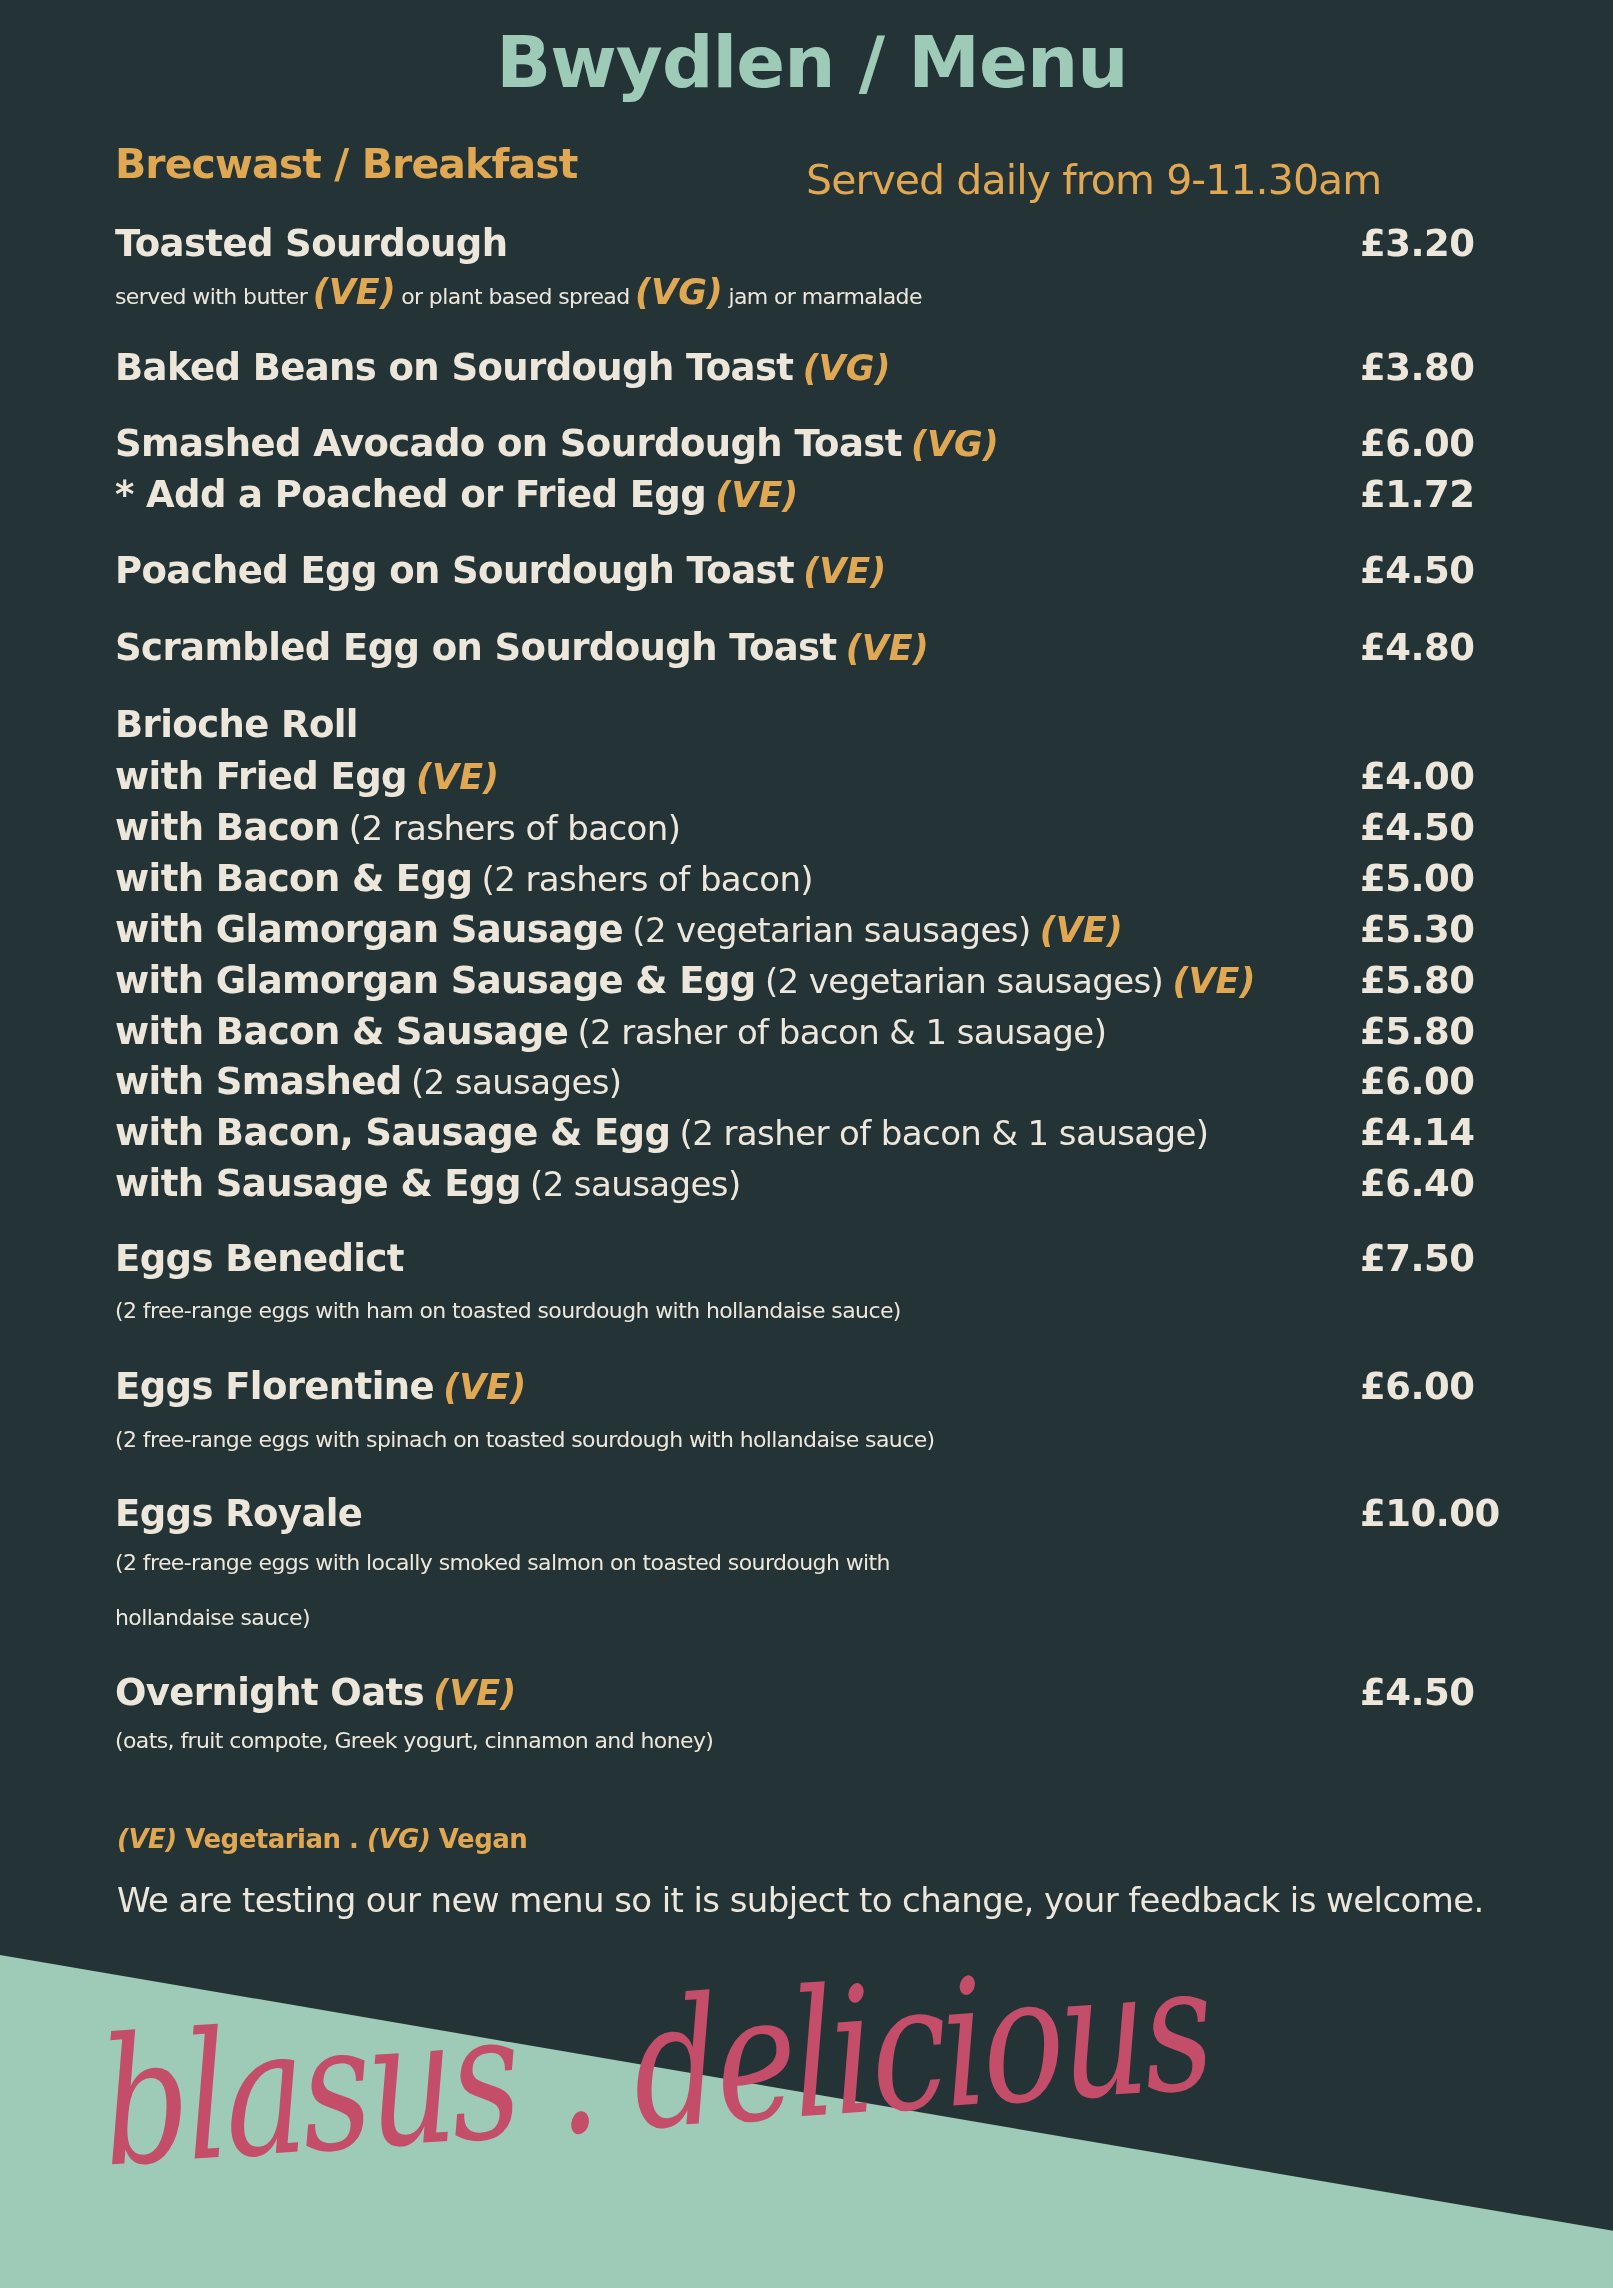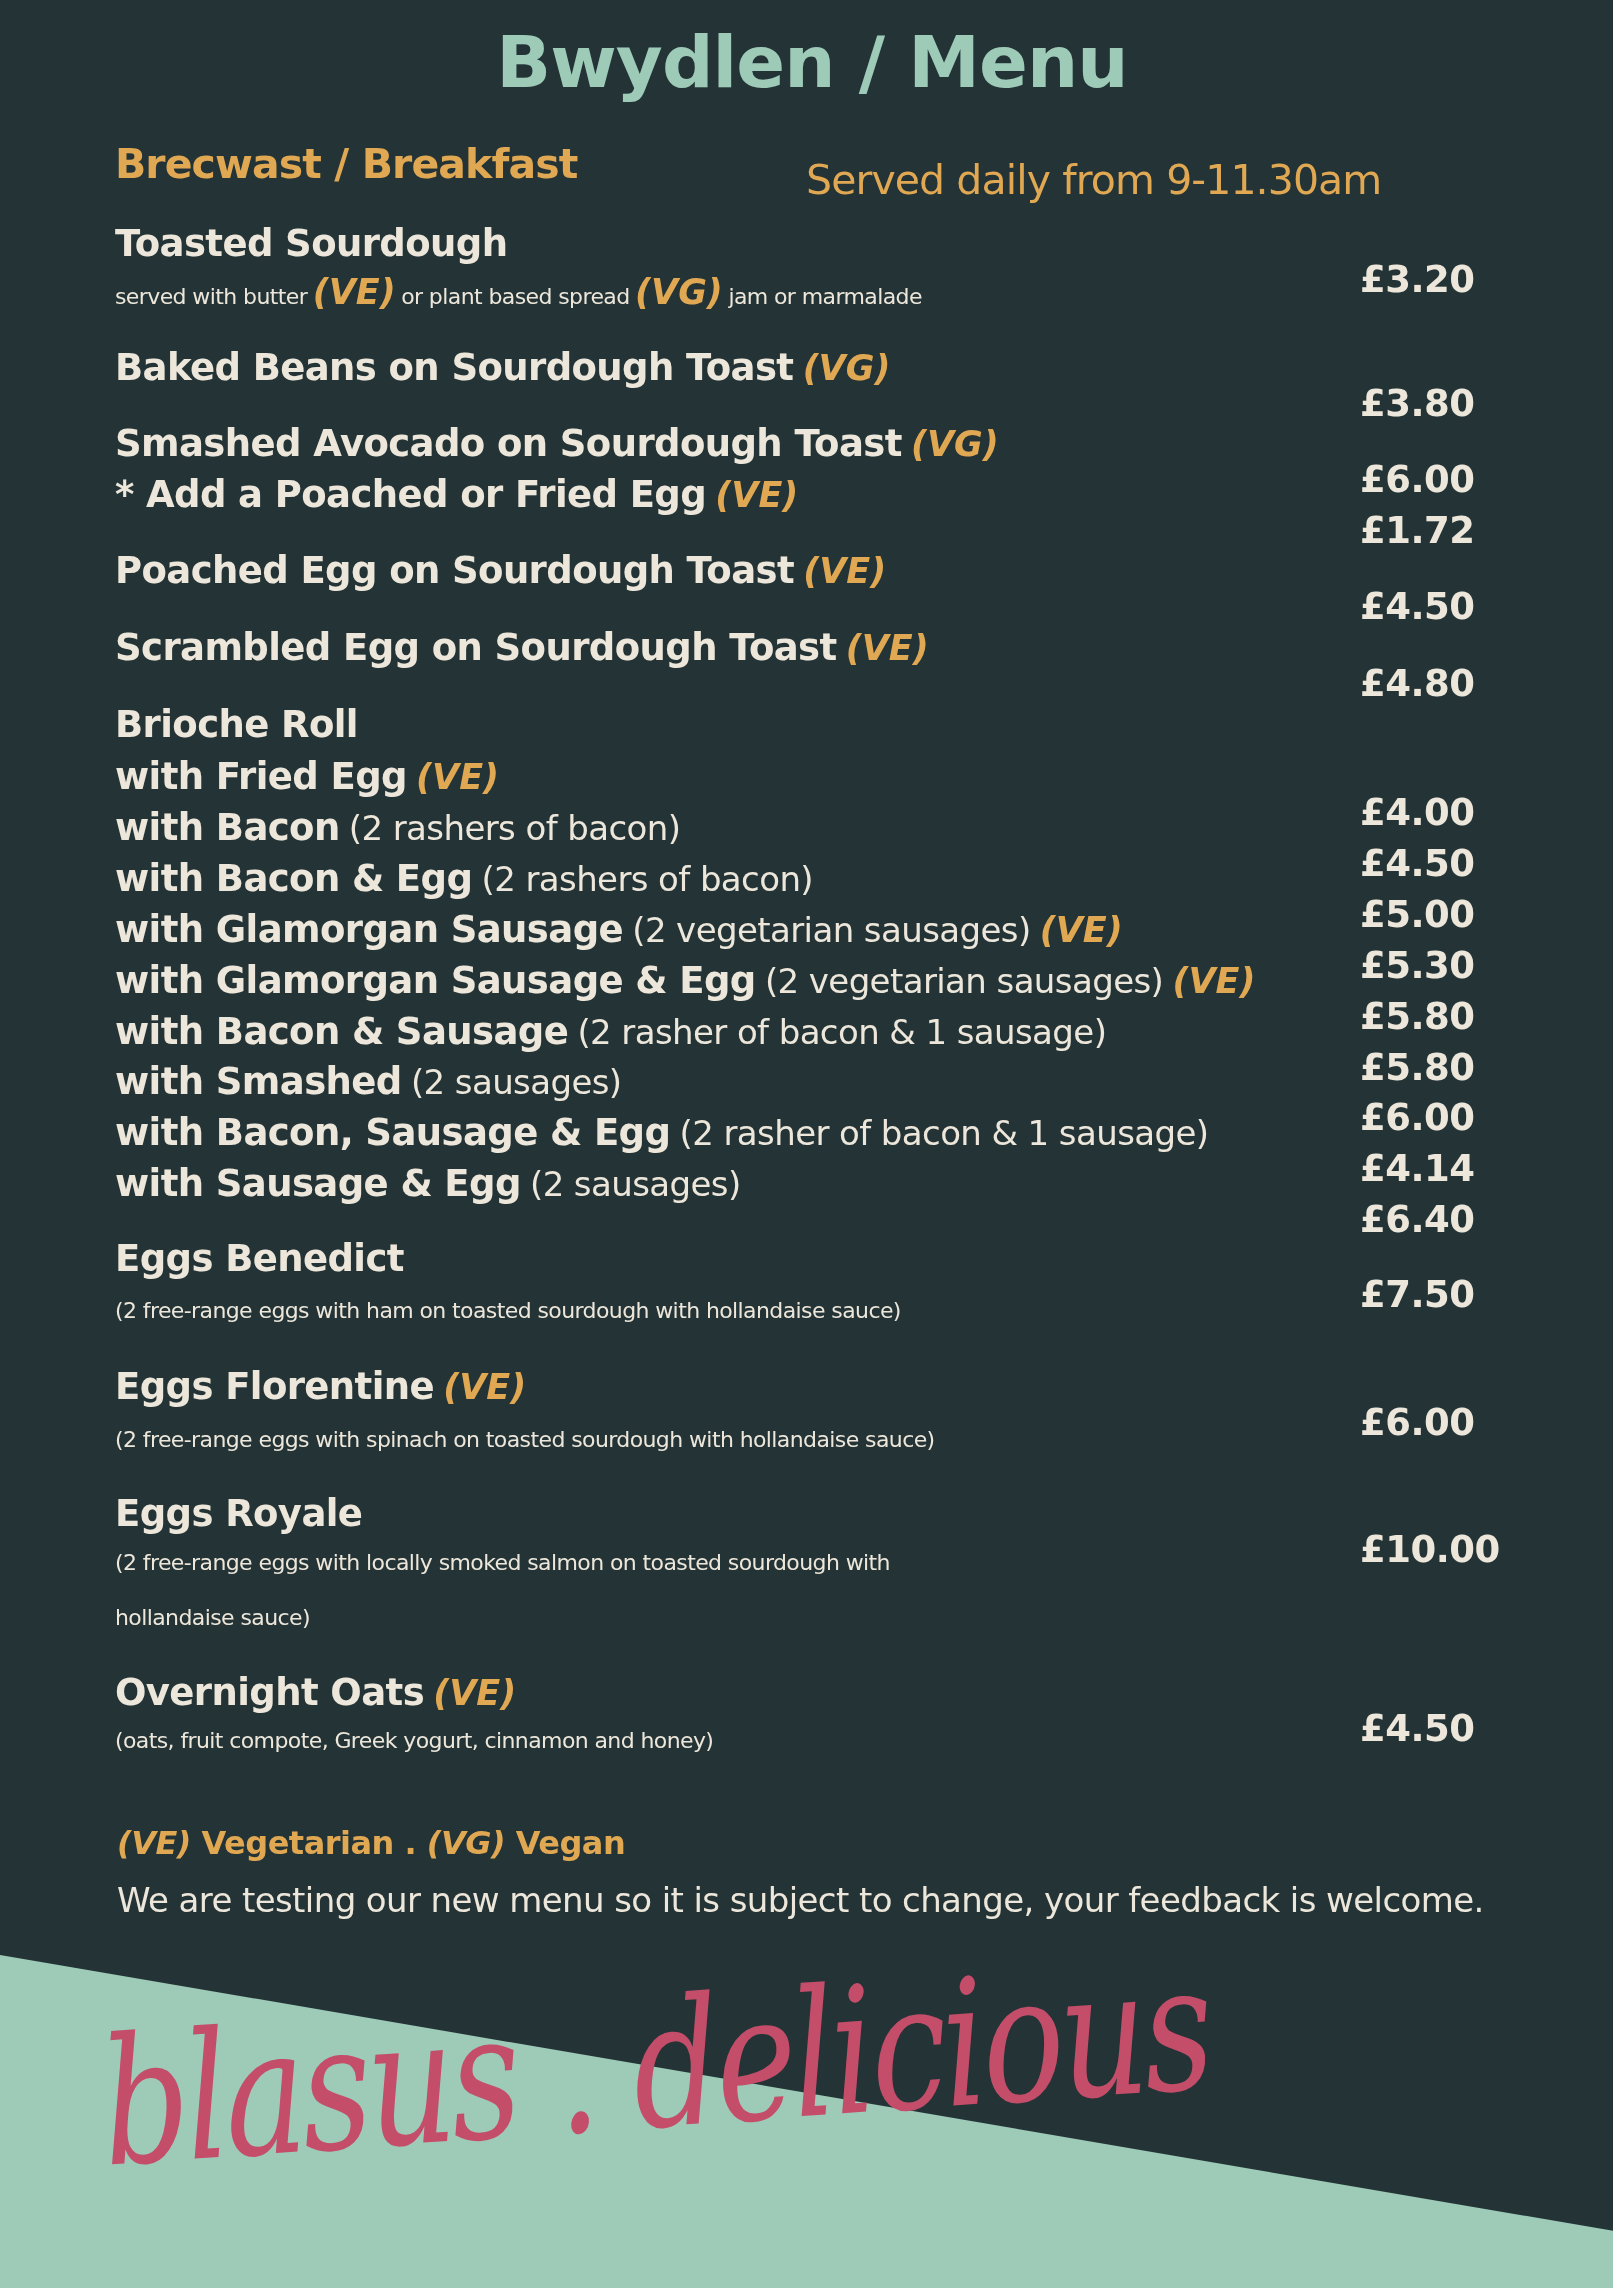--- a/index.html
+++ b/index.html
@@ -8,22 +8,22 @@
   .abs { position:absolute; white-space:nowrap; }
   .title { left:0; width:1624px; text-align:center; top:20px; font-size:72px; font-weight:bold; color:#9ECAB8; letter-spacing:-0.9px; }
   .section-title { left:115px; top:140px; font-size:41px; font-weight:bold; color:#E1A853; letter-spacing:-0.9px; }
   .section-hours { left:806px; top:156px; font-size:41px; color:#E1A853; letter-spacing:-0.9px; }
   .row { position:absolute; left:115px; height:46px; line-height:46px; white-space:nowrap; }
   .name { font-size:37px; font-weight:bold; color:#EDE7DB; letter-spacing:-0.6px; }
   .desc { font-size:22px; color:#EDE7DB; letter-spacing:-0.6px; }
   .tag { font-style:italic; font-weight:bold; color:#E1A853; font-size:35px; margin-left:9.2px; }
   .tag.inline { margin-left:5.5px; margin-right:5.5px; }
   .note { font-size:34px; font-weight:normal; color:#EDE7DB; margin-left:9.2px; letter-spacing:-0.6px; }
-  .price { position:absolute; left:1360px; height:46px; line-height:46px; font-size:37px; font-weight:bold; color:#EDE7DB; letter-spacing:-0.5px;margin-top:36px; }
-  .legend { left:117px; top:1824px; font-size:32px; font-weight:bold; color:#E1A853; letter-spacing:-0.5px; }
+  .price { position:absolute; left:1360px; height:46px; line-height:46px; font-size:37px; font-weight:bold; color:#EDE7DB; letter-spacing:-0.5px; }
+  .legend { left:117px; top:1824px; font-size:26px; font-weight:bold; color:#E1A853; letter-spacing:-0.5px; }
   .legend i { font-style:italic; }
   .feedback { left:117px; top:1880px; font-size:34px; color:#EDE7DB; letter-spacing:-0.6px; }
   .sourcing { right:74px; top:1946px; text-align:right; font-size:34px; line-height:47px; color:#EDE7DB; letter-spacing:-0.6px; }
   .tagline { left:102px; top:2003px; font-family:"DejaVu Serif", serif; font-style:italic; font-size:175px; color:#C44D6A; letter-spacing:-5.5px; transform:rotate(-4deg) scaleX(0.78); transform-origin:left center; }
 </style>
 </head>
 <body>
 
 <svg class="bg-diag" viewBox="0 0 1748 2480" preserveAspectRatio="none">
   <polygon points="0,2118 1748,2417 1748,2480 0,2480" fill="#9ECAB8"></polygon>

